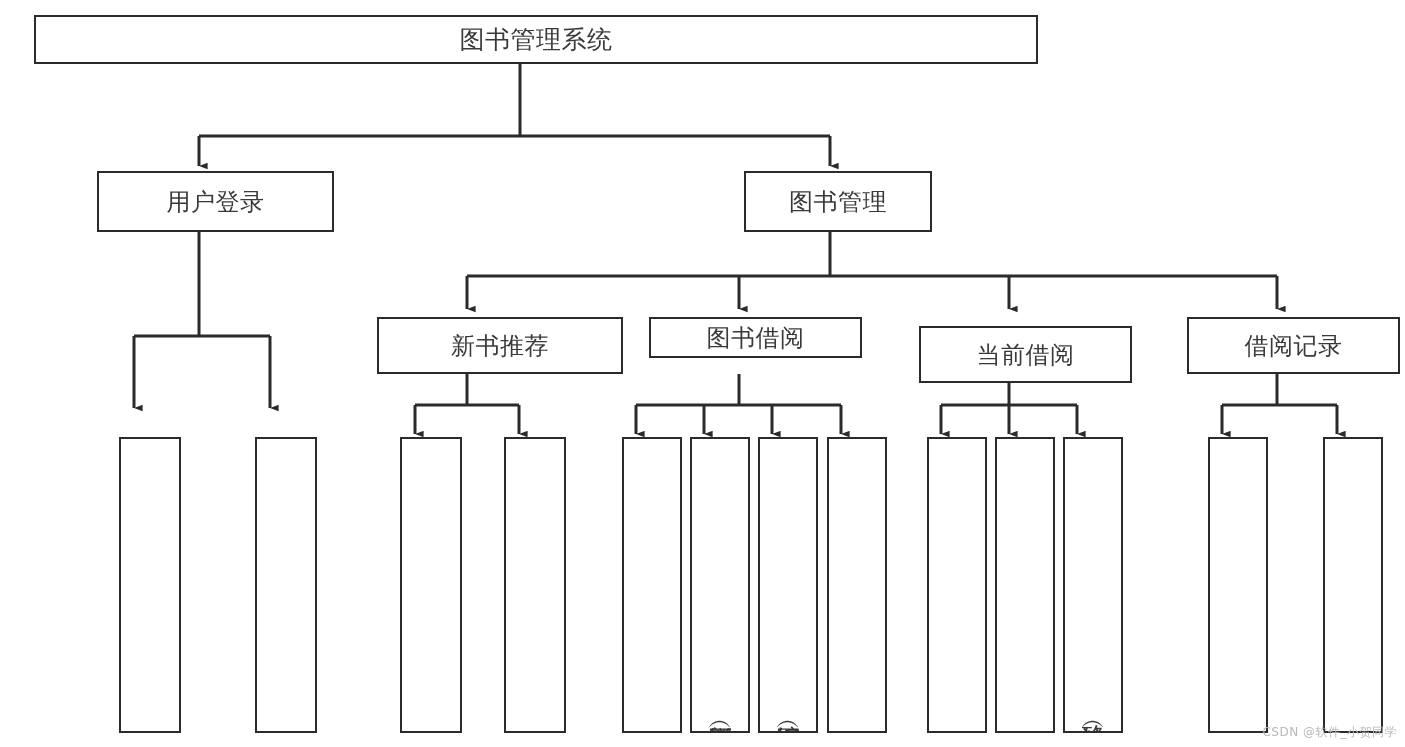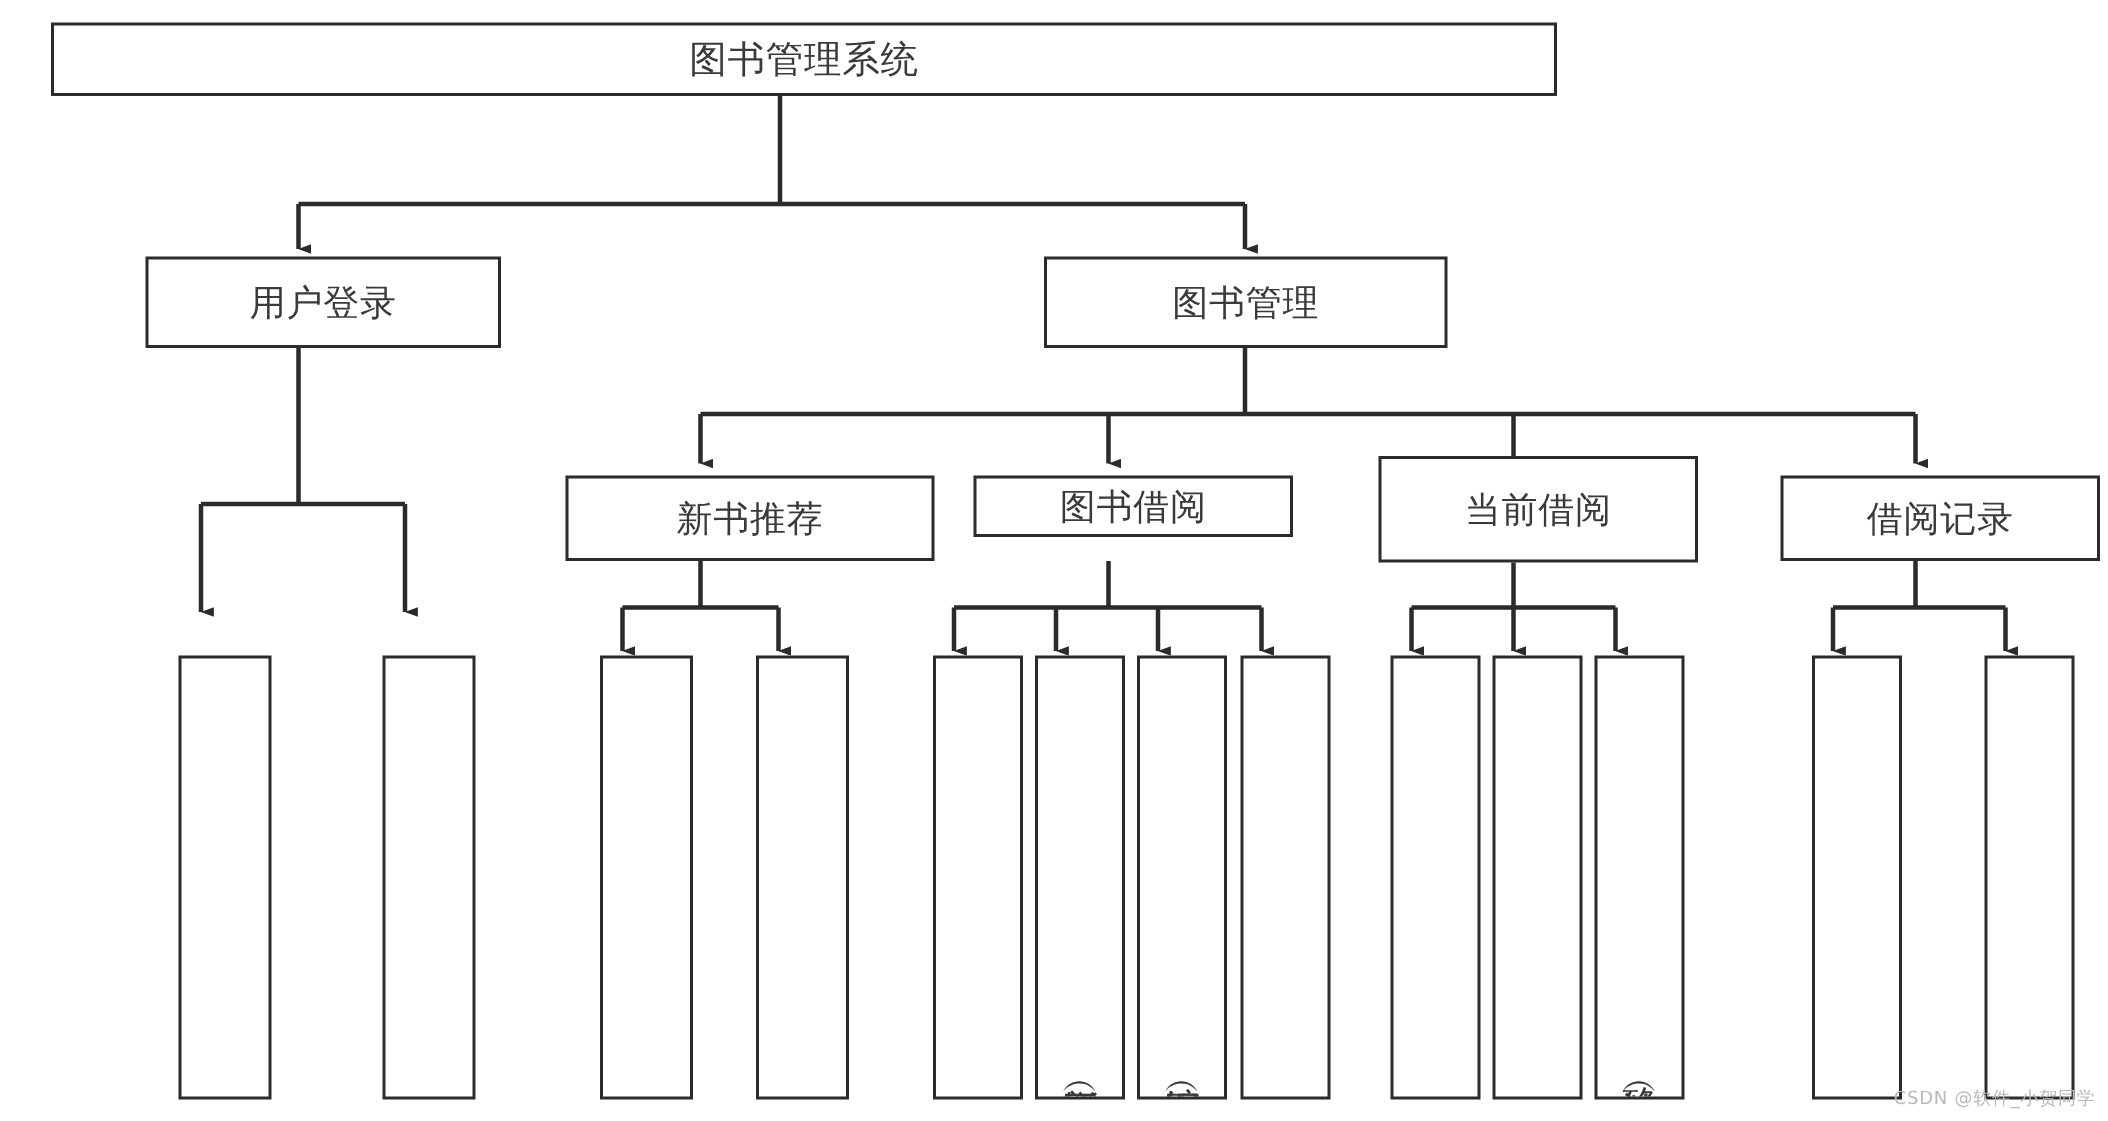--- a/index.html
+++ b/index.html
@@ -136,33 +136,33 @@
   </svg>
 
   <div class="node root" style="left:18px; top:15px; width:1004px; height:49px;">
     <span class="node-label">图书管理系统</span>
   </div>
 
   <div class="node branch" style="left:81px; top:171px; width:237px; height:61px;">
     <span class="node-label">用户登录</span>
   </div>
 
-  <div class="node branch" style="left:680px; top:171px; width:269px; height:61px;">
+  <div class="node branch" style="left:728px; top:171px; width:188px; height:61px;">
     <span class="node-label">图书管理</span>
   </div>
 
   <div class="node branch" style="left:361px; top:317px; width:246px; height:57px;">
     <span class="node-label">新书推荐</span>
   </div>
 
   <div class="node branch" style="left:633px; top:317px; width:213px; height:41px;">
     <span class="node-label">图书借阅</span>
   </div>
 
-  <div class="node branch" style="left:903px; top:304px; width:213px; height:71px;">
+  <div class="node branch" style="left:903px; top:326px; width:213px; height:57px;">
     <span class="node-label">当前借阅</span>
   </div>
 
   <div class="node branch" style="left:1171px; top:317px; width:213px; height:57px;">
     <span class="node-label">借阅记录</span>
   </div>
 
   <div class="node leaf" style="left:103px; top:437px; width:62px; height:296px;">
     <span class="node-label">用户登录</span>
   </div>

